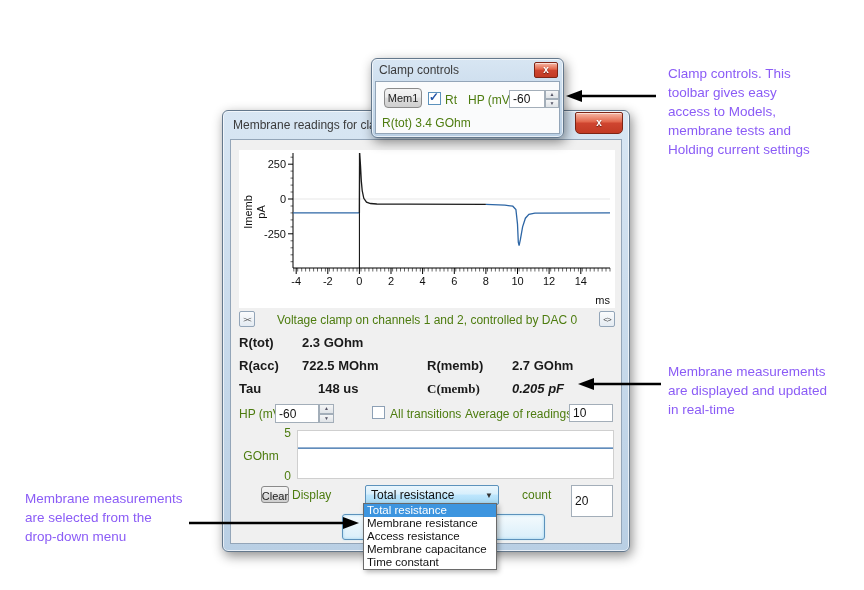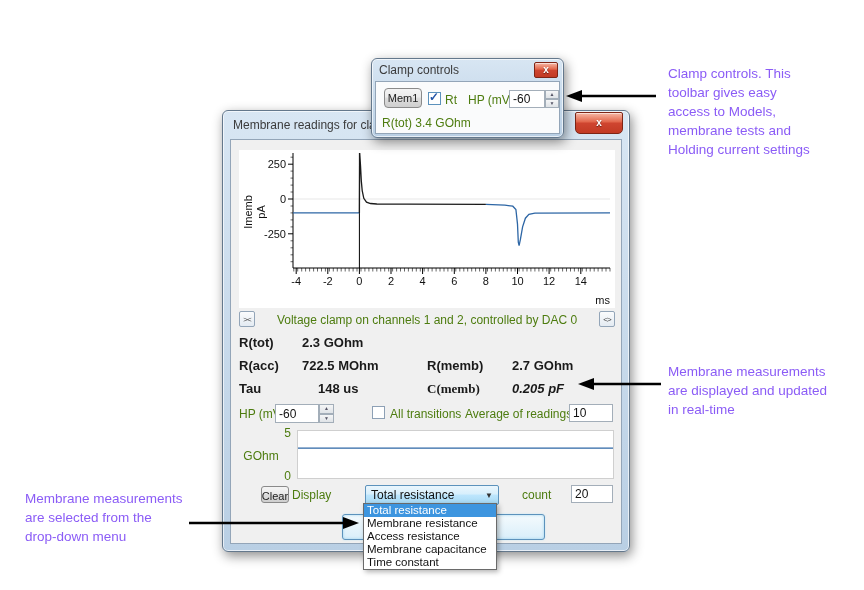--- a/index.html
+++ b/index.html
@@ -247,21 +247,21 @@
 
       <button class="abs btn" style="left:30px;top:346px;width:28px;height:17px;align-items:flex-end;">
         <span>Clear</span>
       </button>
       <div class="abs lbl" style="left:61px;top:348px;">Display</div>
       <div class="abs combo" style="left:134px;top:345px;width:134px;height:20px;">
         <span>Total resistance</span>
         <span class="arrow">▼</span>
       </div>
       <div class="abs lbl" style="left:291px;top:348px;">count</div>
-      <input class="abs tbox" readonly="" style="left: 340px; top: 345px; width: 42px; height: 18px;" value="20">
+      <input class="abs tbox" readonly="" style="left: 340px; top: 345px; width: 42px; height: 32px;" value="20">
 
       <div class="abs" style="left:111px;top:374px;width:201px;height:24px;border:1px solid #5c92bc;border-radius:3px;
                   background:linear-gradient(180deg,#f4fafd,#d9eefa);box-shadow:0 0 3px #9fd4ee inset,0 0 2px #bfe2f4;"></div>
     </div>
   </div>
 
   <div class="dd-list" style="left:363px;top:503px;width:132px;">
       <div class="dd-item sel">Total resistance</div>
       <div class="dd-item">Membrane resistance</div>
       <div class="dd-item">Access resistance</div>

